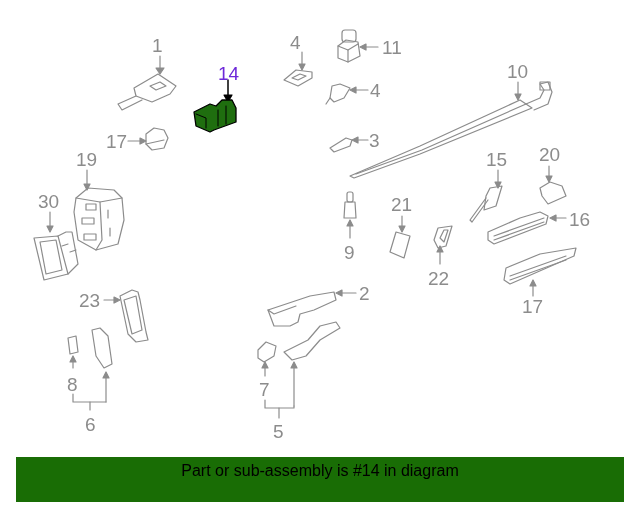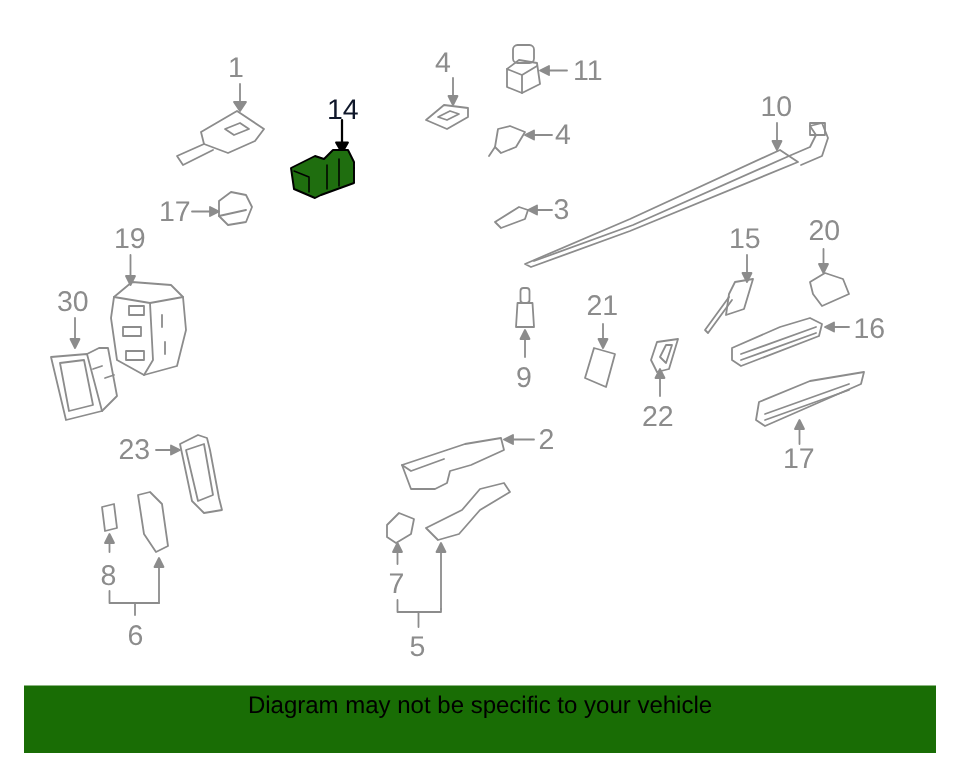--- a/index.html
+++ b/index.html
@@ -1,19 +1,19 @@
 <!DOCTYPE html>
 <html><head>
 <meta charset="utf-8">
 <style>
   html, body { margin:0; padding:0; background:#ffffff; }
   body { width:640px; height:512px; position:relative; overflow:hidden; font-family:"Liberation Sans", sans-serif; }
   #diagram { position:absolute; left:0; top:0; width:640px; height:512px; }
   .lbl { position:absolute; font-family:"Liberation Sans", sans-serif; font-size:19px; color:#8c8c8c; line-height:1; }
-  .lbl.hl { color:#0f172a; }
+  .lbl.hl { color:#6d28d9; }
   .banner { position:absolute; left:16px; top:457px; width:608px; height:45px; background:#196d05; text-align:center; color:#000; font-size:16px; line-height:19px; padding-top:4px; box-sizing:border-box; }
   .banner div { white-space:nowrap; }
 </style>
 </head>
 <body>
 
 <div id="diagram">
   <svg width="640" height="512" viewBox="0 0 640 512" fill="none" stroke="#8c8c8c" stroke-width="1.2" stroke-linejoin="round" stroke-linecap="round">
 
     <g>
@@ -212,14 +212,14 @@
   <span class="lbl" style="left:428px;top:269px">22</span>
   <span class="lbl" style="left:359px;top:284px">2</span>
   <span class="lbl" style="left:79px;top:291px">23</span>
   <span class="lbl" style="left:67px;top:375px">8</span>
   <span class="lbl" style="left:85px;top:415px">6</span>
   <span class="lbl" style="left:259px;top:380px">7</span>
   <span class="lbl" style="left:273px;top:422px">5</span>
 </div>
 
 <div class="banner">
-  <div>Diagram may not be specific to your vehicle</div>
+  <div>Part or sub-assembly is #14 in diagram</div>
 </div>
 
 </body></html>

